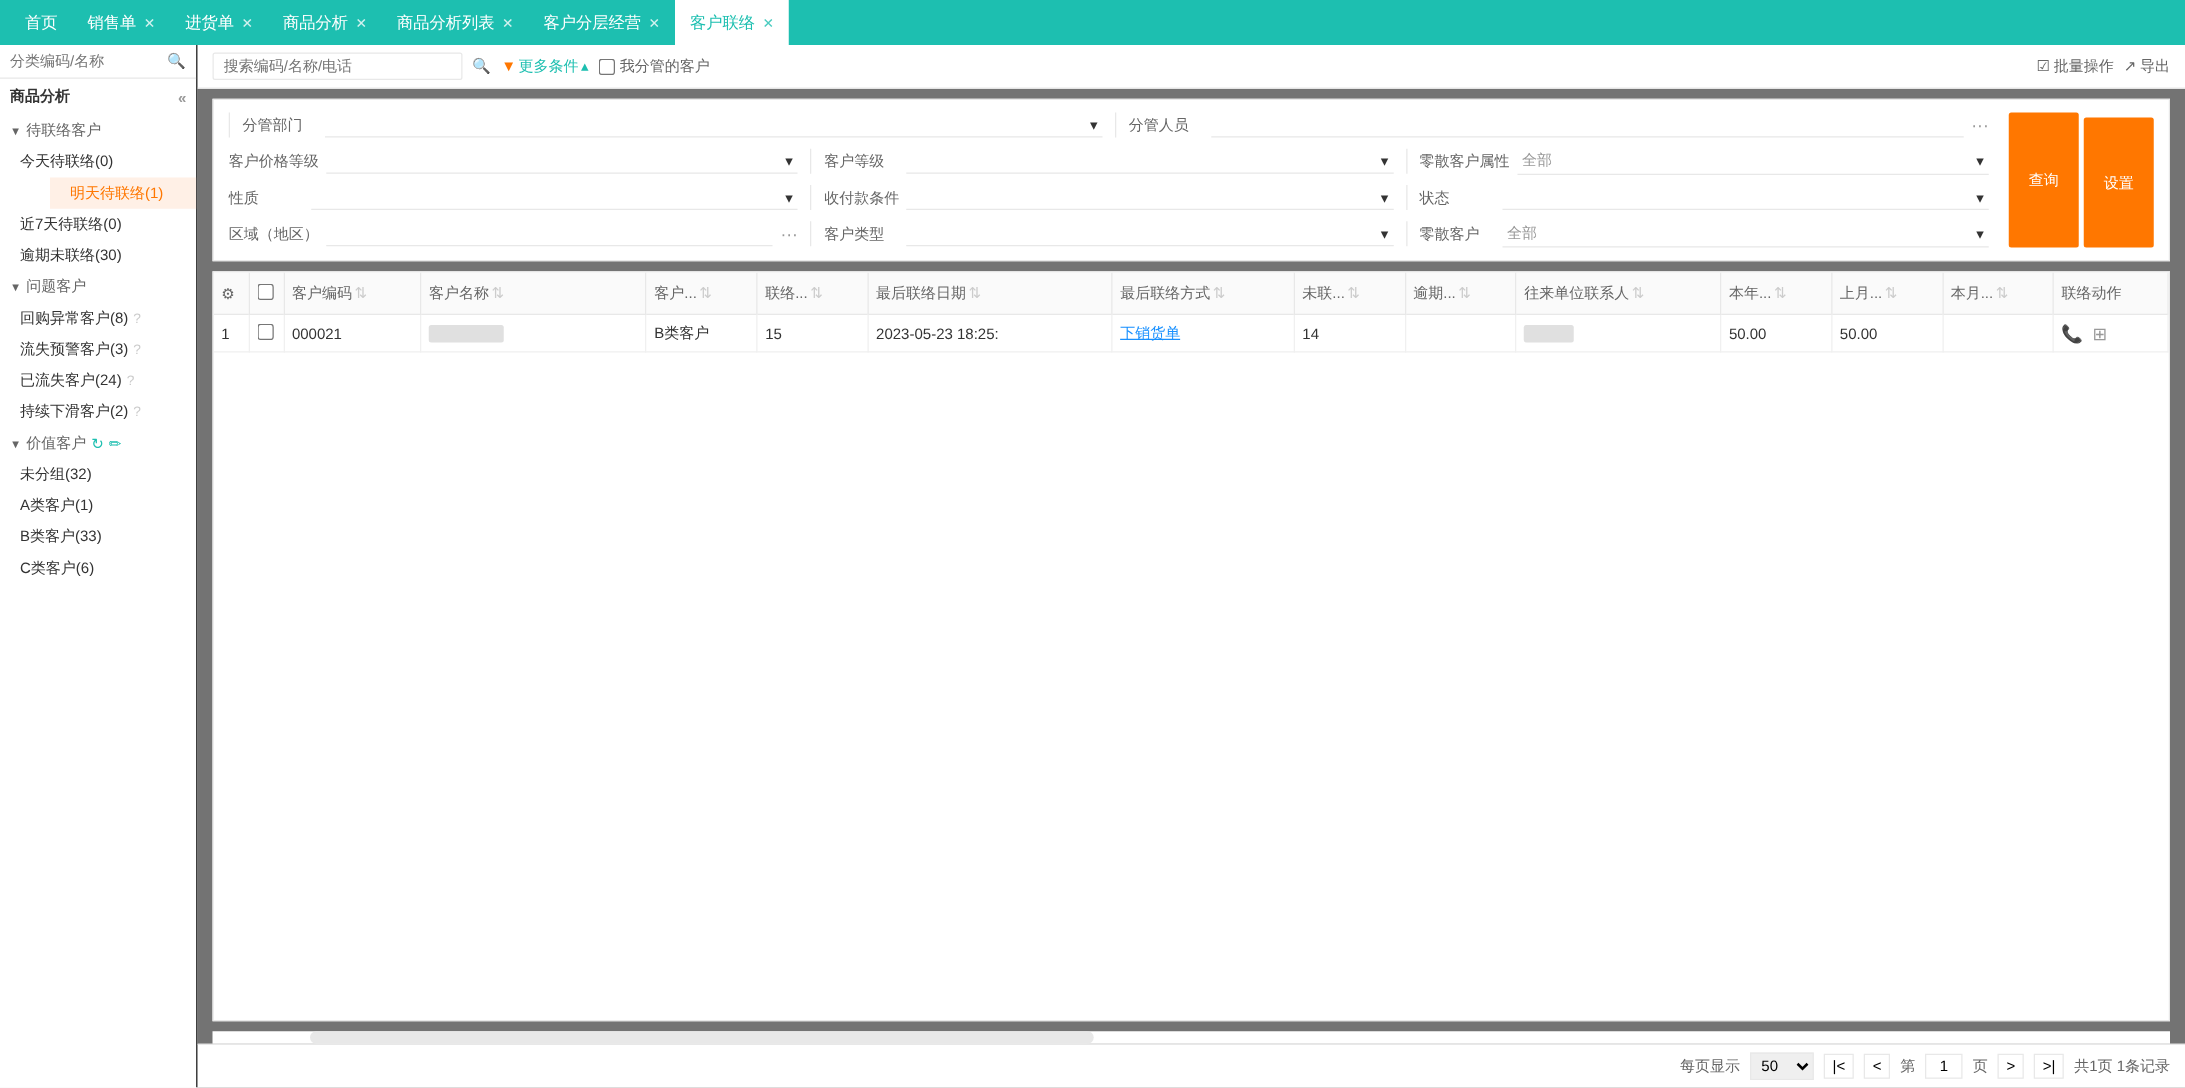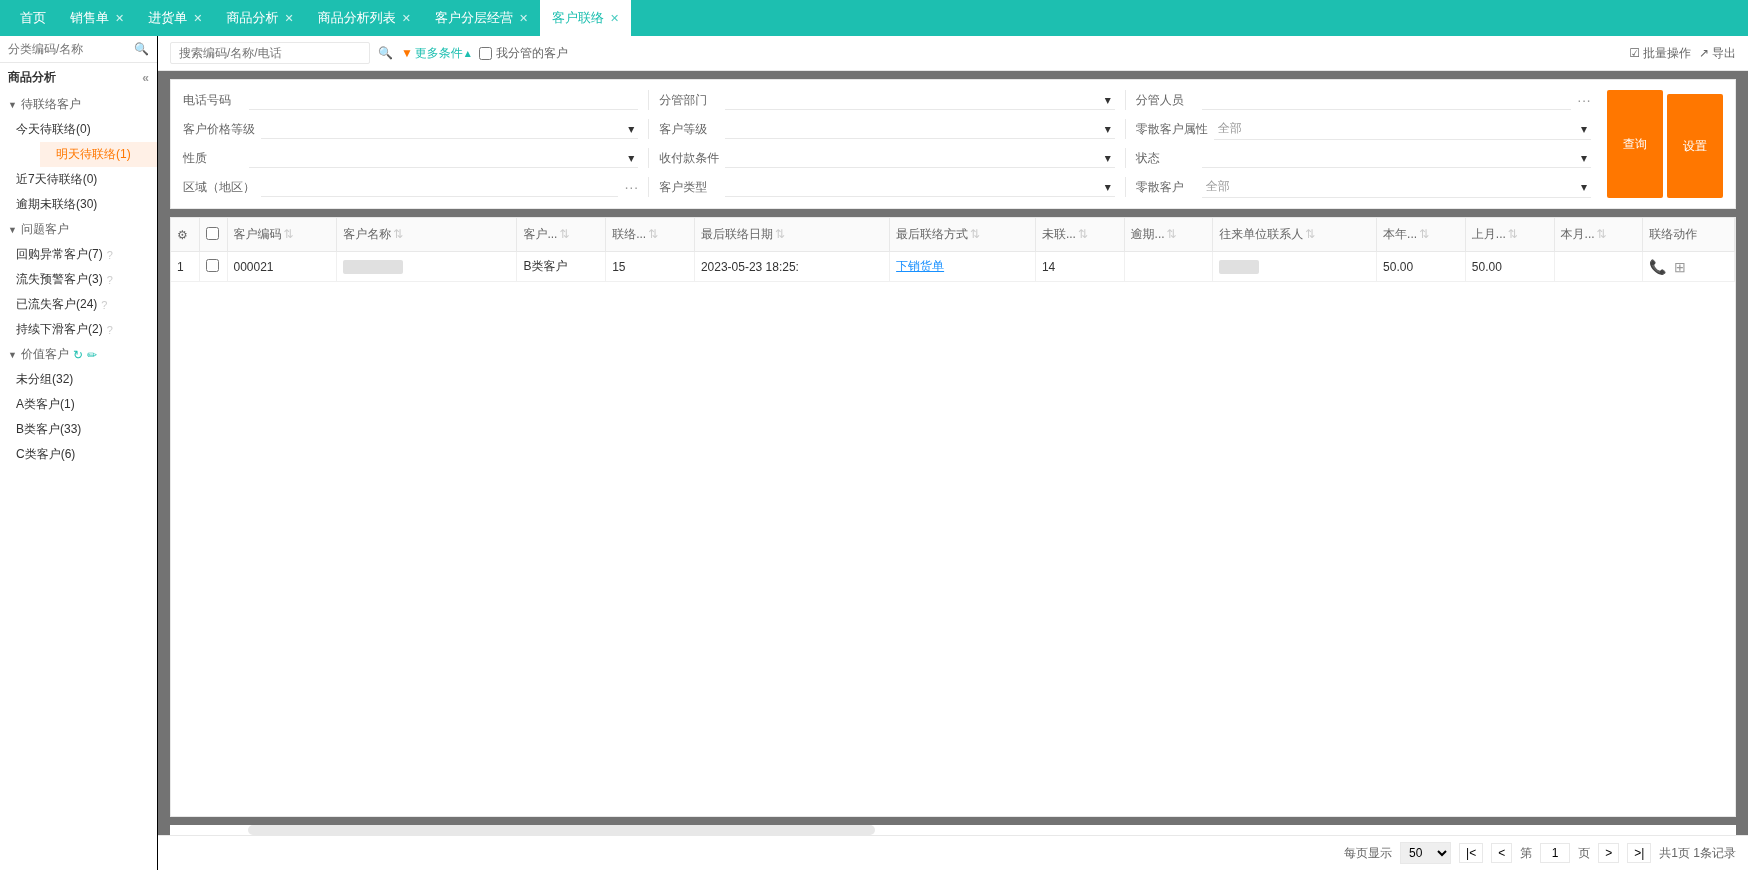--- a/index.html
+++ b/index.html
@@ -361,21 +361,21 @@
       <span>近7天待联络(0)</span>
     </div>
     <div class="sidebar-item">
       <span>逾期未联络(30)</span>
     </div>
 
     <div class="sidebar-group-label">
       <span>问题客户</span>
     </div>
     <div class="sidebar-item">
-      <span>回购异常客户(7)</span>
+      <span>回购异常客户(8)</span>
       <span class="help-icon">?</span>
     </div>
     <div class="sidebar-item">
       <span>流失预警客户(3)</span>
       <span class="help-icon">?</span>
     </div>
     <div class="sidebar-item">
       <span>已流失客户(24)</span>
       <span class="help-icon">?</span>
     </div>
@@ -427,24 +427,20 @@
           <span>导出</span>
         </button>
       </div>
     </div>
 
     <div class="advanced-filter">
       <div style="display:flex;gap:8px;">
         <div style="flex:1;">
 
           <div class="filter-row">
-            <div class="filter-field">
-              <span class="filter-label">电话号码</span>
-              <input class="filter-input" type="text" value="" style="">
-            </div>
             <div class="filter-divider"></div>
             <div class="filter-field">
               <span class="filter-label">分管部门</span>
               <div class="filter-select">
                 <span class="filter-select-text"></span>
                 <span>▾</span>
               </div>
             </div>
             <div class="filter-divider"></div>
             <div class="filter-field">

